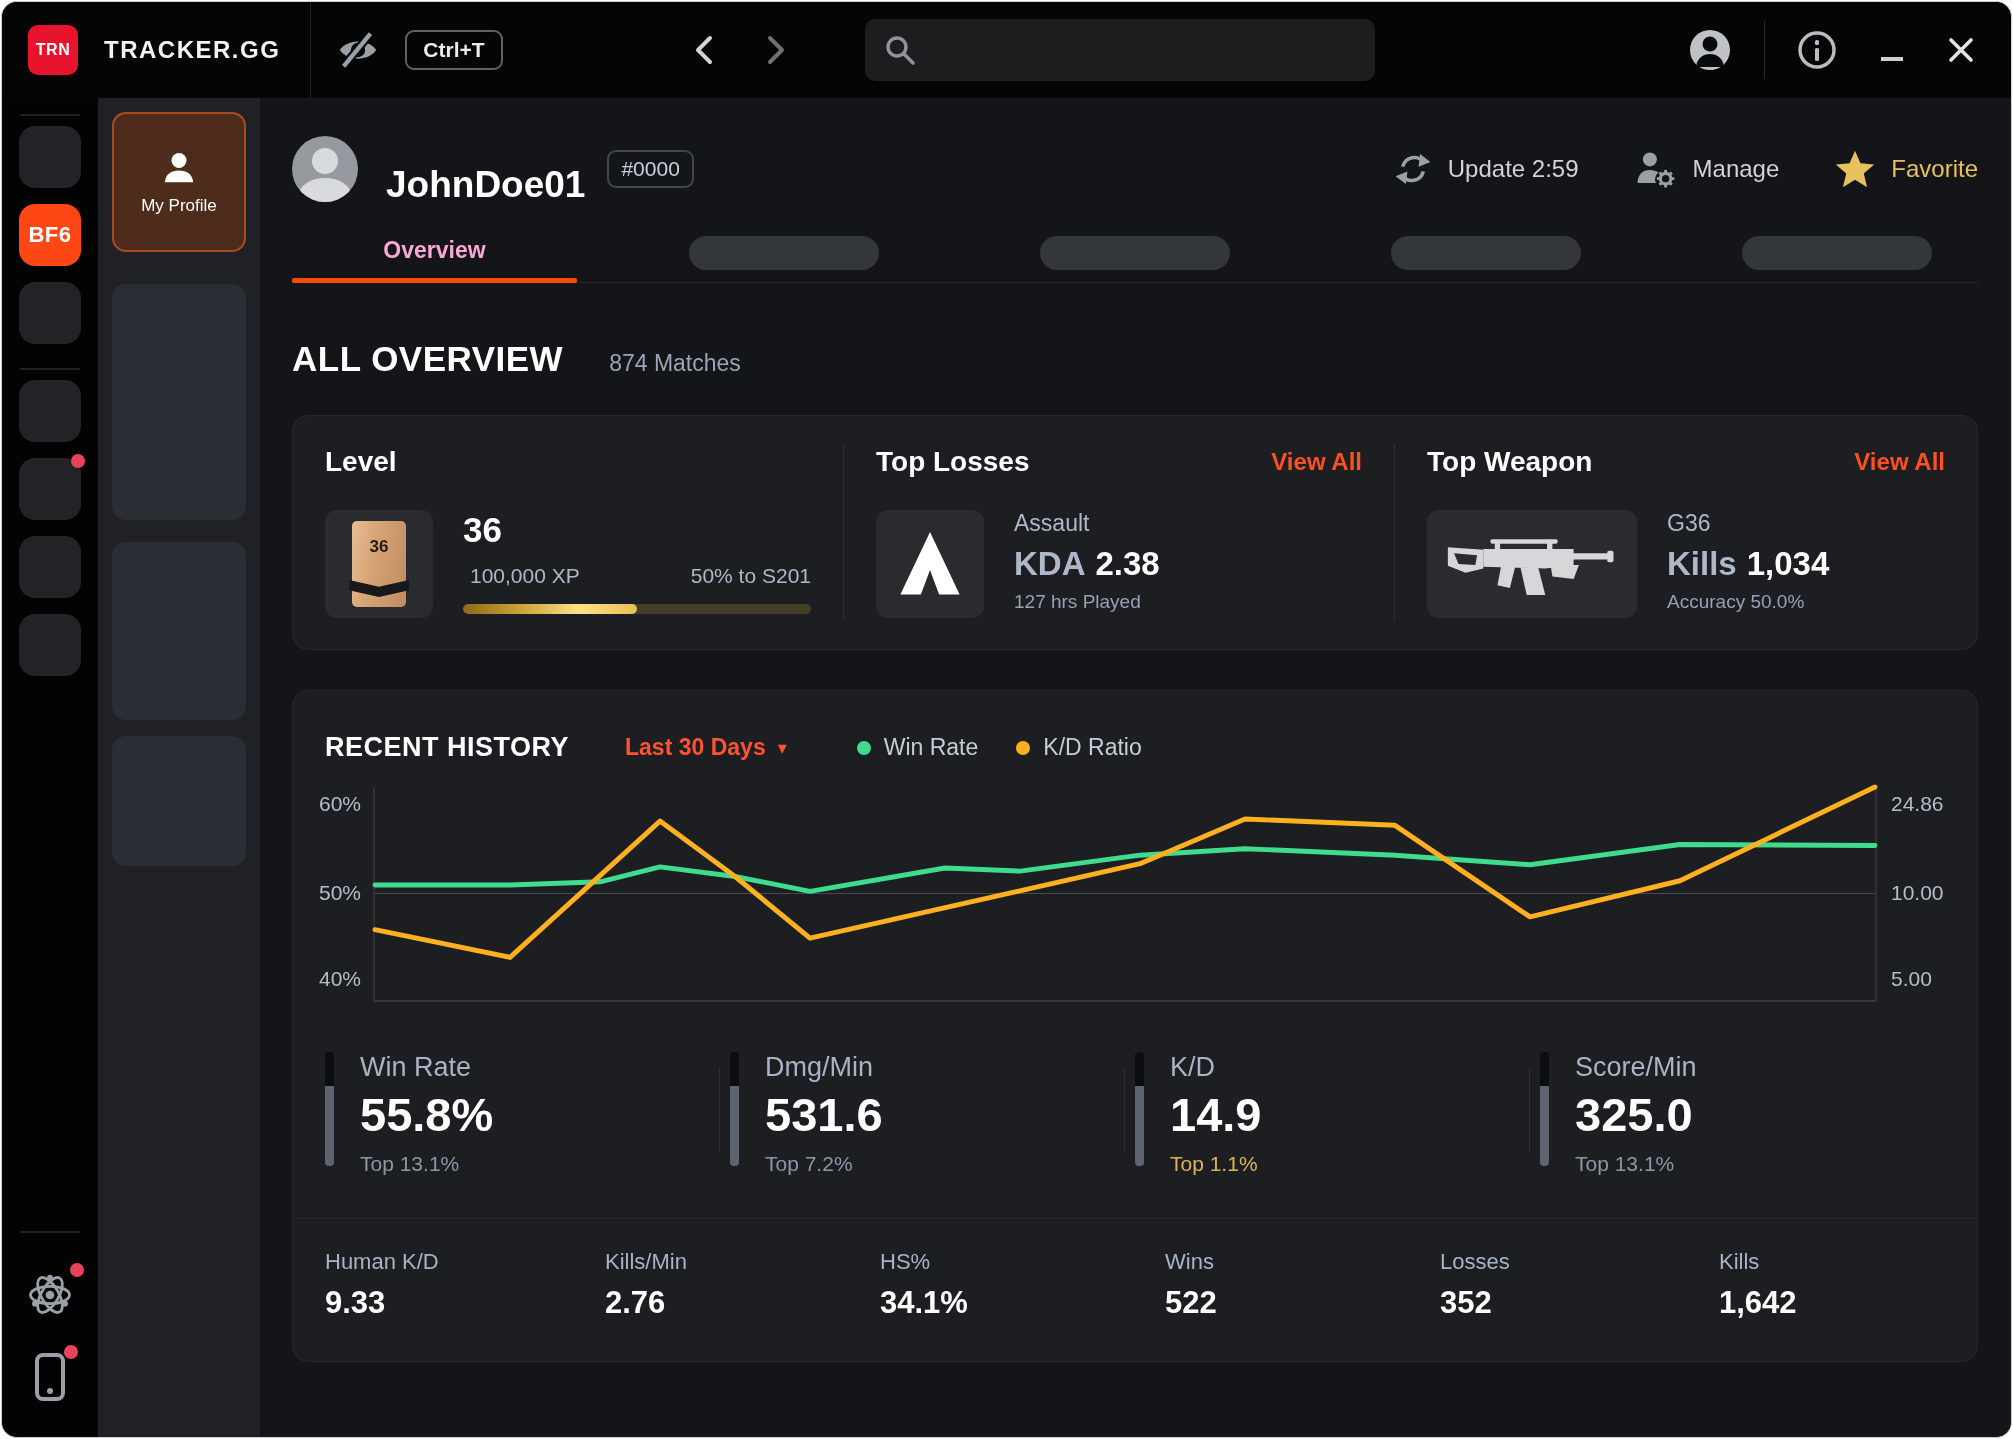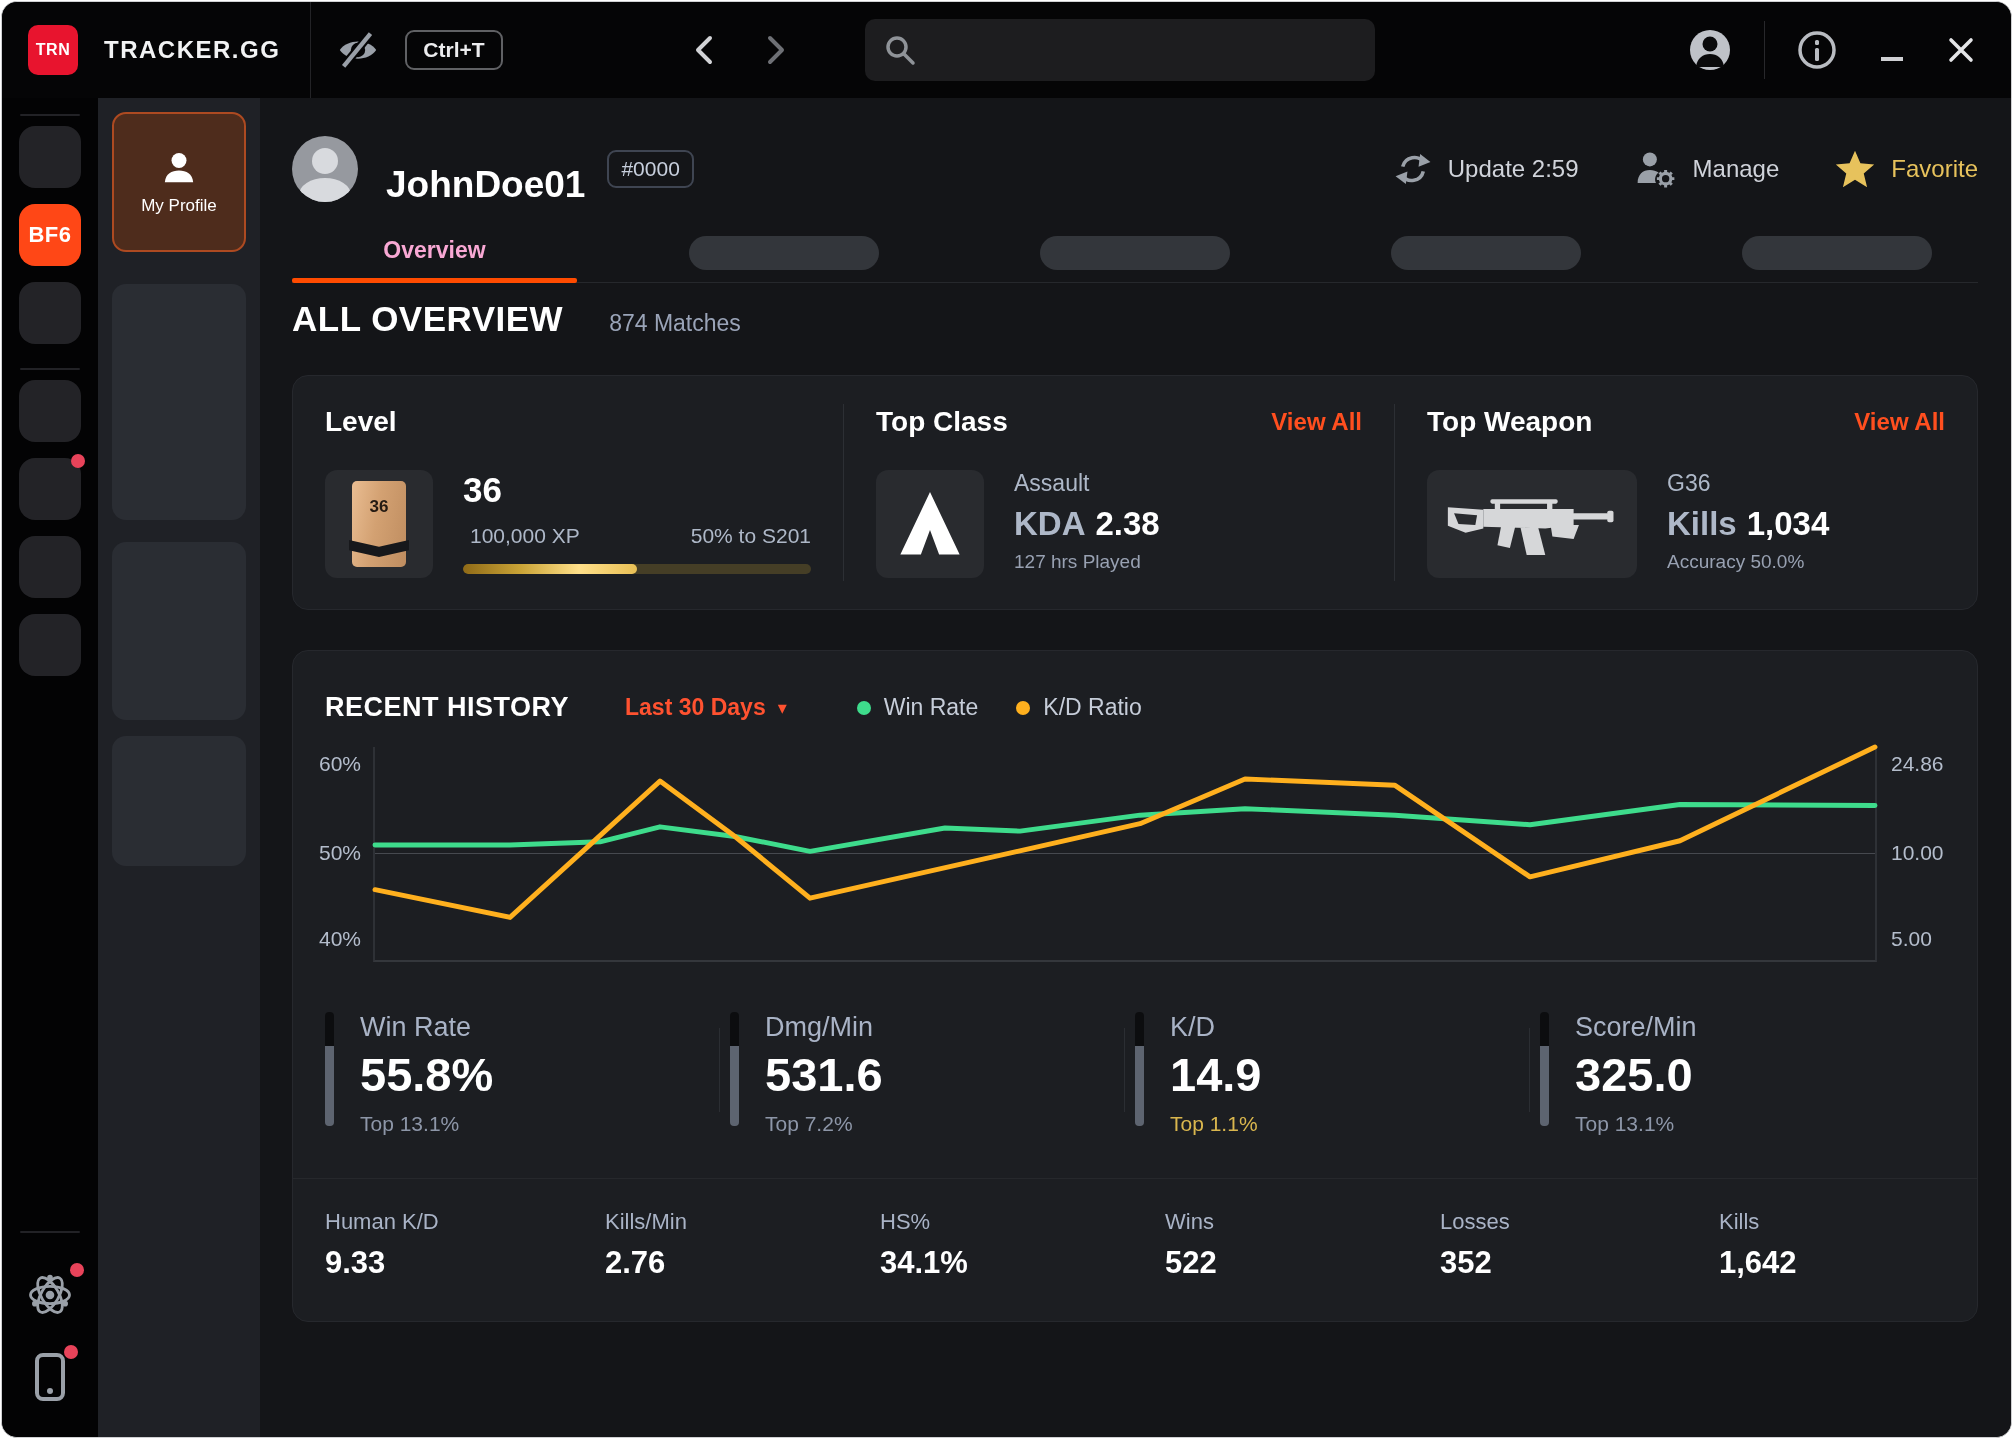--- a/index.html
+++ b/index.html
@@ -61,21 +61,21 @@
   .action.favorite { color:#e7c25c; }
 
   
   .tabs-row { margin-top:30px; display:flex; align-items:flex-end; border-bottom:1px solid #26282c; position:relative; }
   .tab-active { width:285px; text-align:center; color:#f9a8d4; font-size:23px; font-weight:bold; padding-bottom:18px; position:relative; }
   .tab-active::after { content:""; position:absolute; left:0; right:0; bottom:-1px; height:5px; background:#ff4b00; border-radius:2px; }
   .pill { width:190px; height:34px; border-radius:17px; background:#33363b; margin-bottom:12px; }
   .pill.p1 { margin-left:112px; } .pill.p2,.pill.p3,.pill.p4 { margin-left:161px; }
 
   
-  .overview-bar { margin-top:16px; display:flex; align-items:baseline; gap:46px; }
+  .overview-bar { margin-top:56px; display:flex; align-items:baseline; gap:46px; }
   .overview-title { color:#fff; font-size:35px; font-weight:bold; letter-spacing:.5px; }
   .overview-matches { color:#9aa4b8; font-size:23px; }
 
   
   .card { background:#1c1e22; border:1px solid #26282d; border-radius:16px; }
   .summary-card { margin-top:36px; height:235px; display:flex; }
   .sum-section { padding:30px 32px 0; display:flex; flex-direction:column; }
   .sec-level { width:550px; } .sec-class { width:550px; } .sec-weapon { flex:1; }
   .sum-divider { width:1px; background:#2c2f34; margin:28px 0; }
   .sec-head { display:flex; align-items:center; }
@@ -356,21 +356,21 @@
                 <div class="xp-fill" style="width: 50%;"></div>
               </div>
             </div>
           </div>
         </div>
 
         <div class="sum-divider"></div>
 
         <div class="sum-section sec-class">
           <div class="sec-head">
-            <span class="sec-title">Top Class</span>
+            <span class="sec-title">Top Losses</span>
             <span class="view-all">View All</span>
           </div>
           <div class="sec-body">
             <div class="tile">
               <span class="icon">
                 <svg width="76" height="76" viewBox="0 0 100 100">
                   <polygon points="50,8 89,90 62,90 50,58 38,90 11,90" fill="#fff"></polygon>
                 </svg>
               </span>
             </div>

